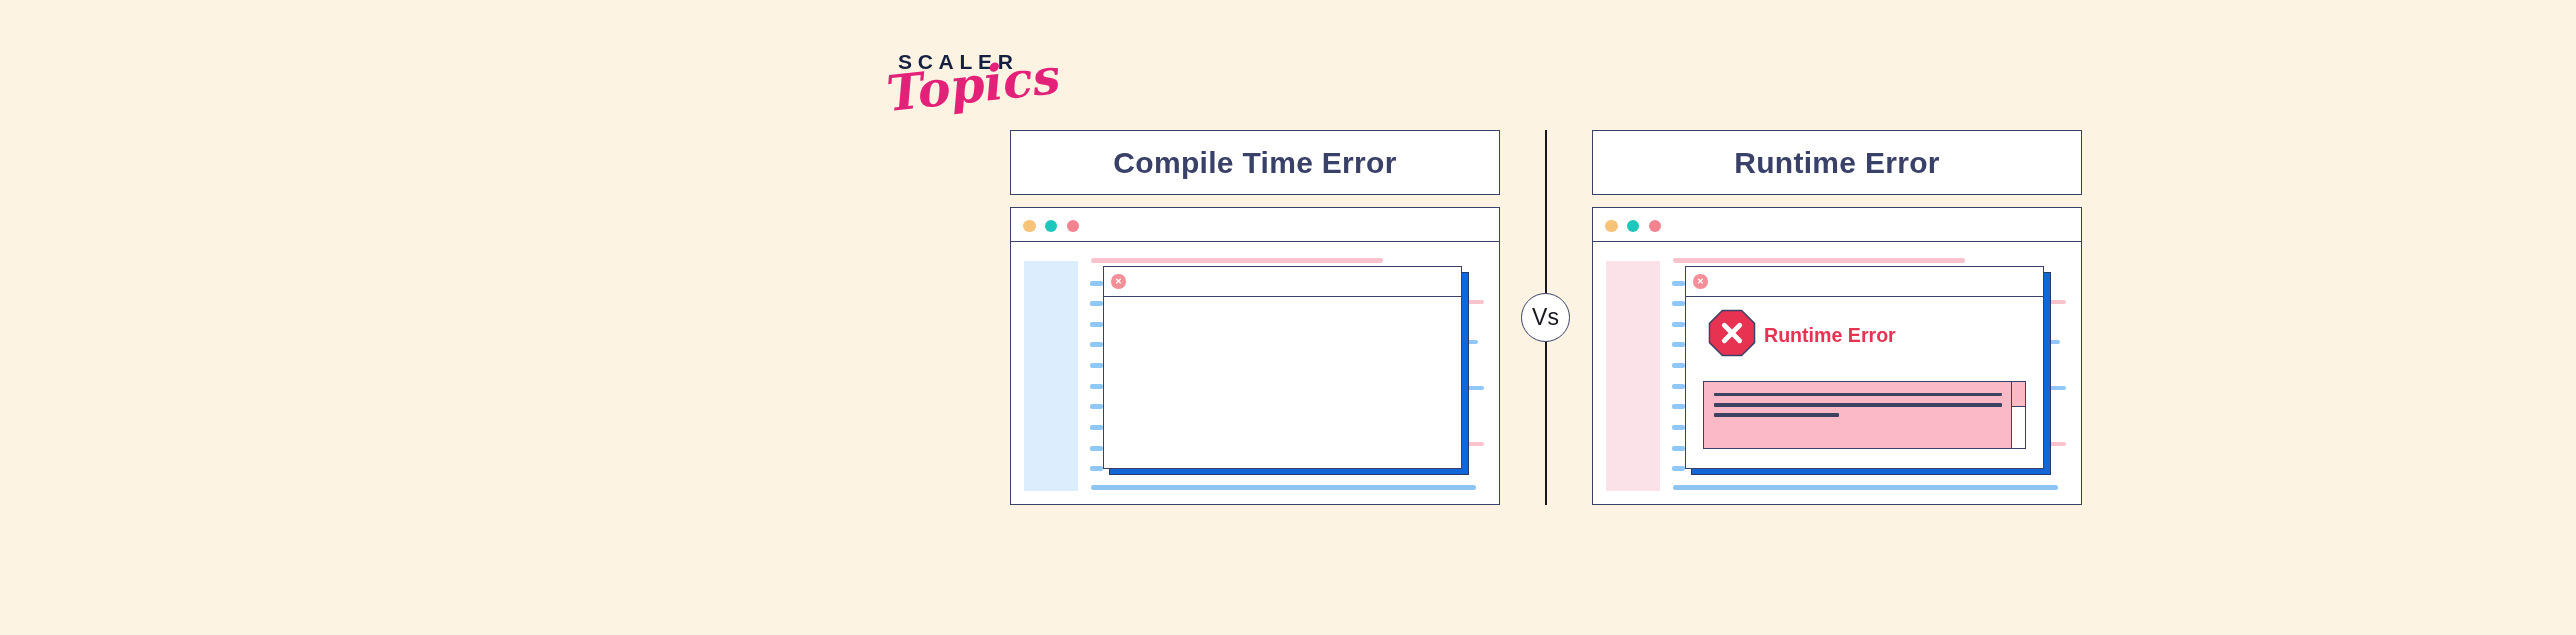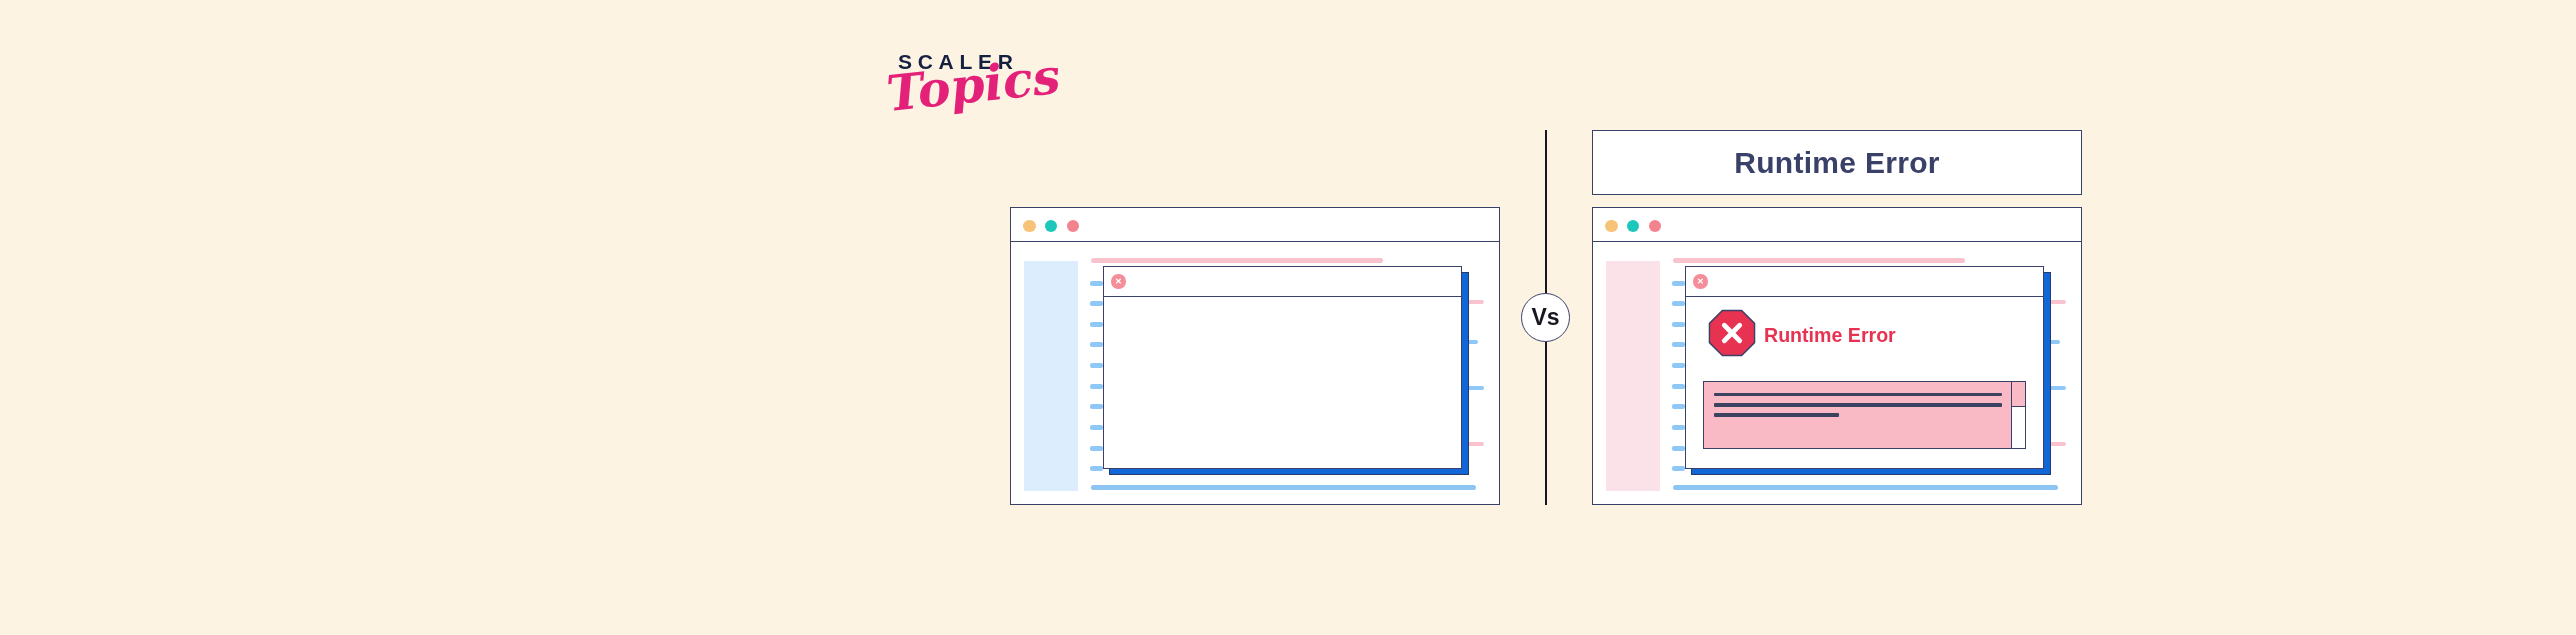--- a/index.html
+++ b/index.html
@@ -57,31 +57,34 @@
   .code-line.n3{top:31px;width:125px;}
   .code-scroll{position:absolute;right:0;top:0;bottom:0;width:12.4px;border-left:1px solid #3A4169;background:#ffffff;}
   .code-scroll-thumb{width:100%;height:25px;border-bottom:1px solid #3A4169;box-sizing:border-box;}
   .blue .code-scroll-thumb{background:#B9DDFA;}
   .pink .code-scroll-thumb{background:#F9BAC6;}
 
   .bottom-line{position:absolute;left:80px;top:243px;width:385px;height:5.2px;border-radius:2.6px;background:#8CC5F3;z-index:1;}
 
   
   .vs-line{position:absolute;left:1545px;top:130px;width:1.5px;height:375px;background:#17171F;}
-  .vs-circle{position:absolute;left:1521px;top:293px;width:49px;height:49px;box-sizing:border-box;border-radius:50%;background:#ffffff;border:1.5px solid #3A4169;display:flex;align-items:center;justify-content:center;font-weight:bold;font-size:23px;color:#17171F;z-index:2;}
+  .vs-circle{position:absolute;left:1521px;top:293px;width:49px;height:49px;box-sizing:border-box;border-radius:50%;background:#ffffff;border:1.5px solid #3A4169;display:flex;align-items:center;justify-content:center;font-weight:normal;font-size:23px;color:#17171F;z-index:2;}
 </style>
 </head>
 <body>
 
 <div class="canvas">
 
   <div class="logo-brand">SCALER</div>
   <div class="logo-script">Topics</div>
 
   <div class="panel left blue">
+    <div class="title-box">
+      <span class="title-text">Compile Time Error</span>
+    </div>
     <div class="browser">
       <div class="browser-header">
         <span class="dot dot1"></span>
         <span class="dot dot2"></span>
         <span class="dot dot3"></span>
       </div>
       <div class="browser-body">
         <div class="sidebar"></div>
         <div class="top-pink-bar"></div>
 

